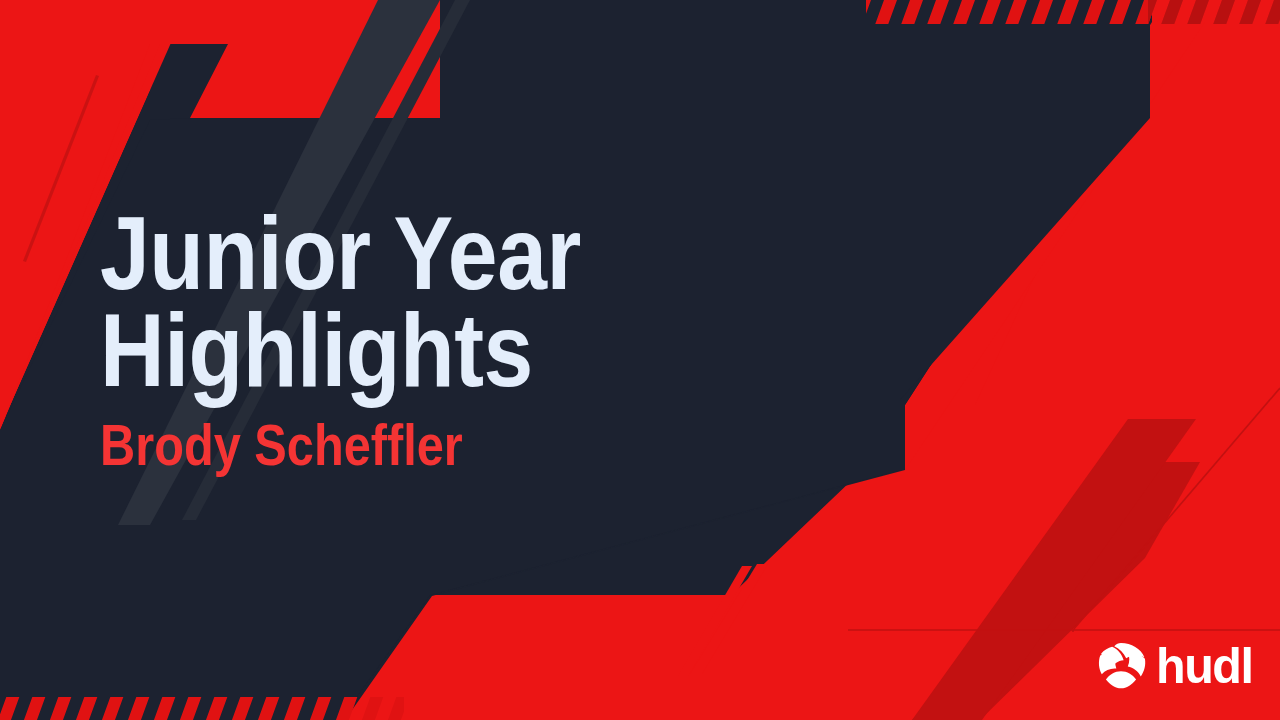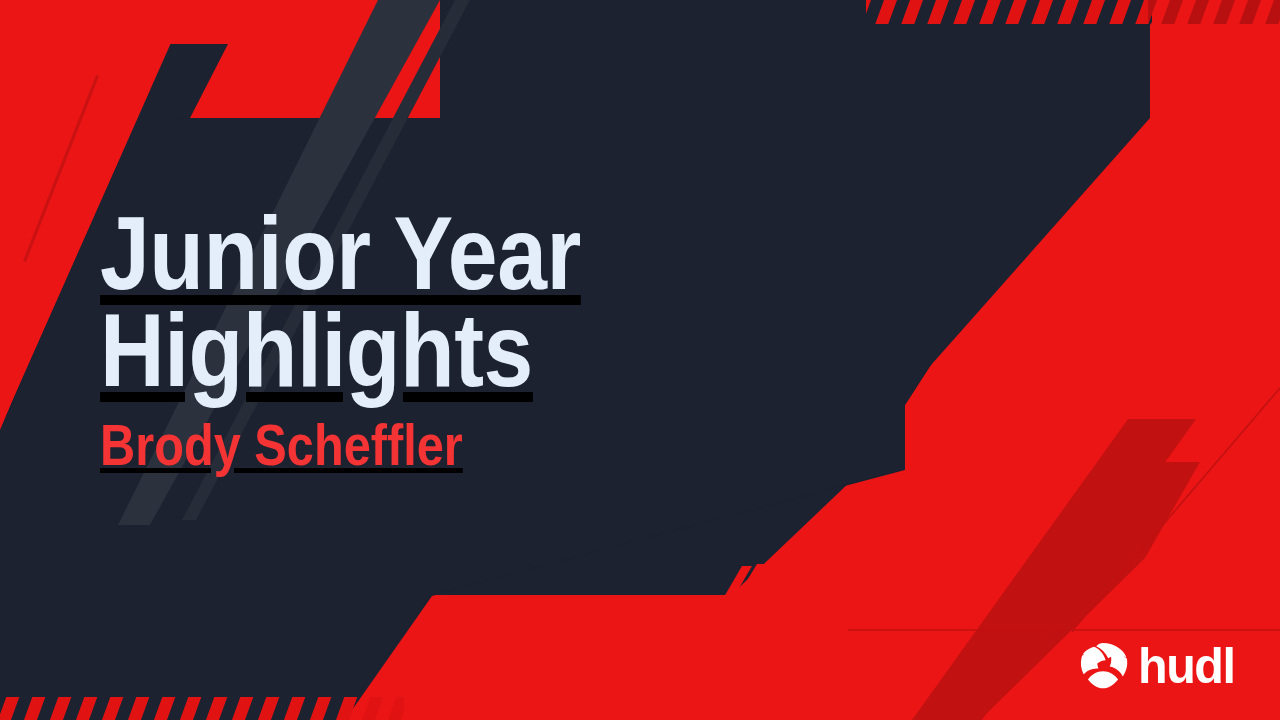--- a/index.html
+++ b/index.html
@@ -22,21 +22,20 @@
     width: 1280px;
     height: 720px;
     display: block;
   }
   #text-block {
     position: absolute;
     left: 100px;
     top: 205px;
     width: 700px;
     z-index: 5;
-    text-decoration: underline;
   }
   .title-line {
     display: block;
     color: #E4EEFB;
     font-family: "Liberation Sans Narrow", "Liberation Sans", sans-serif;
     font-weight: 700;
     font-size: 104px;
     line-height: 0.93;
     letter-spacing: -0.5px;
     transform: scaleX(0.86);
@@ -51,21 +50,21 @@
     font-size: 58px;
     line-height: 1.0;
     letter-spacing: 0px;
     transform: scaleX(0.84);
     transform-origin: left center;
     margin-top: 18px;
     white-space: nowrap;
   }
   #logo {
     position: absolute;
-    right: 42px;
+    right: 24px;
     bottom: 28px;
     z-index: 6;
     display: flex;
     align-items: center;
     gap: 9px;
   }
   #logo-mark { display: block; }
   #logo-word {
     color: #FFFFFF;
     font-family: "Liberation Sans", sans-serif;

